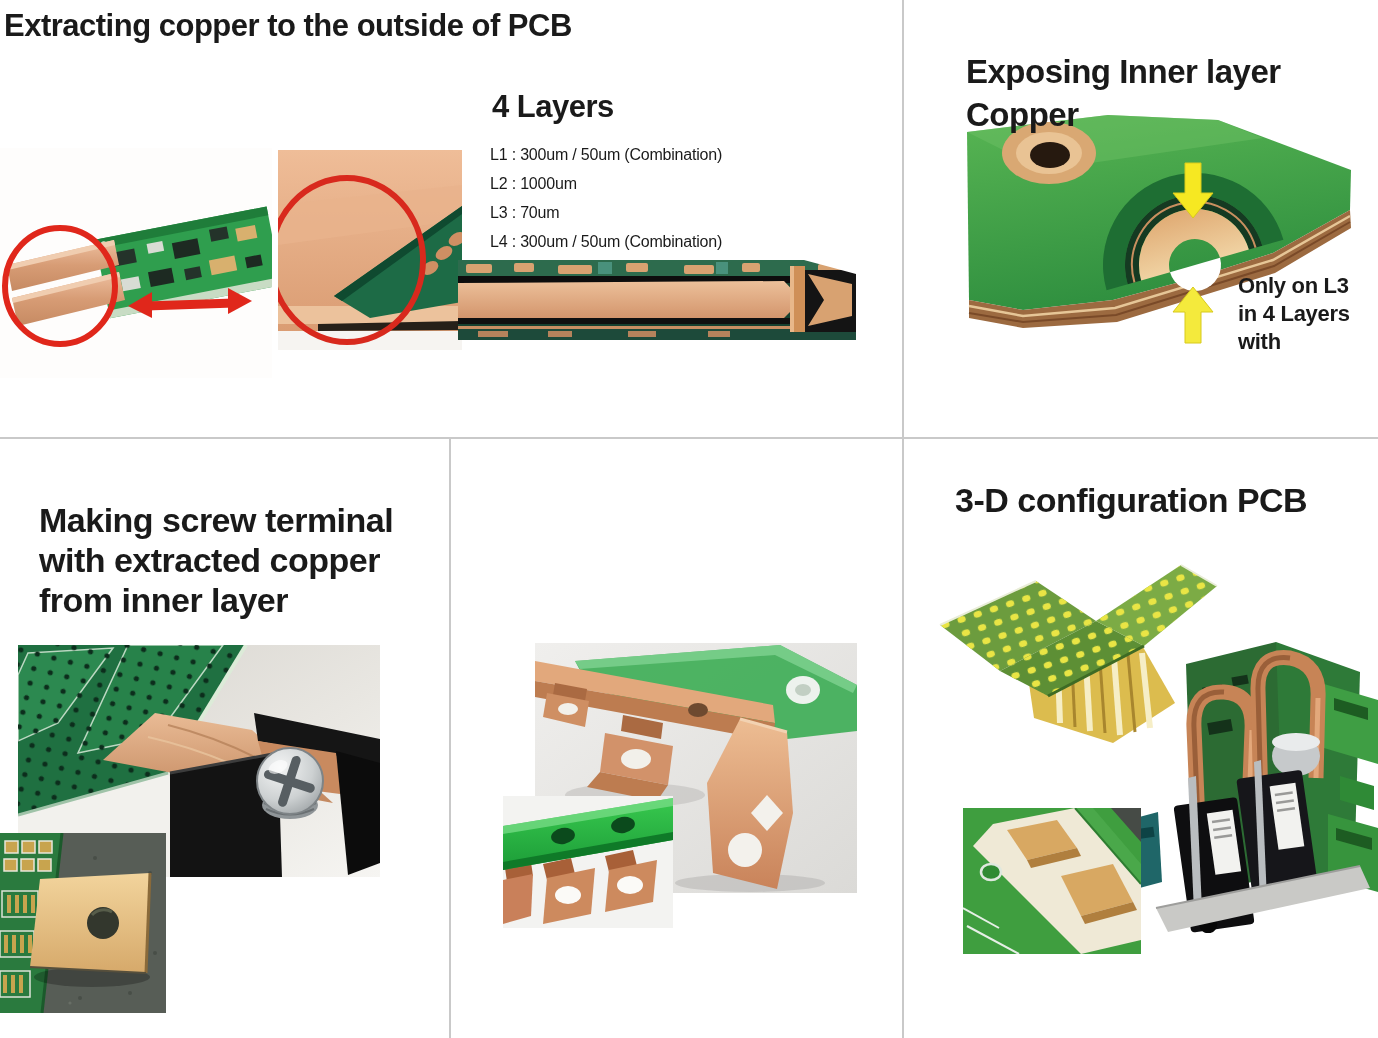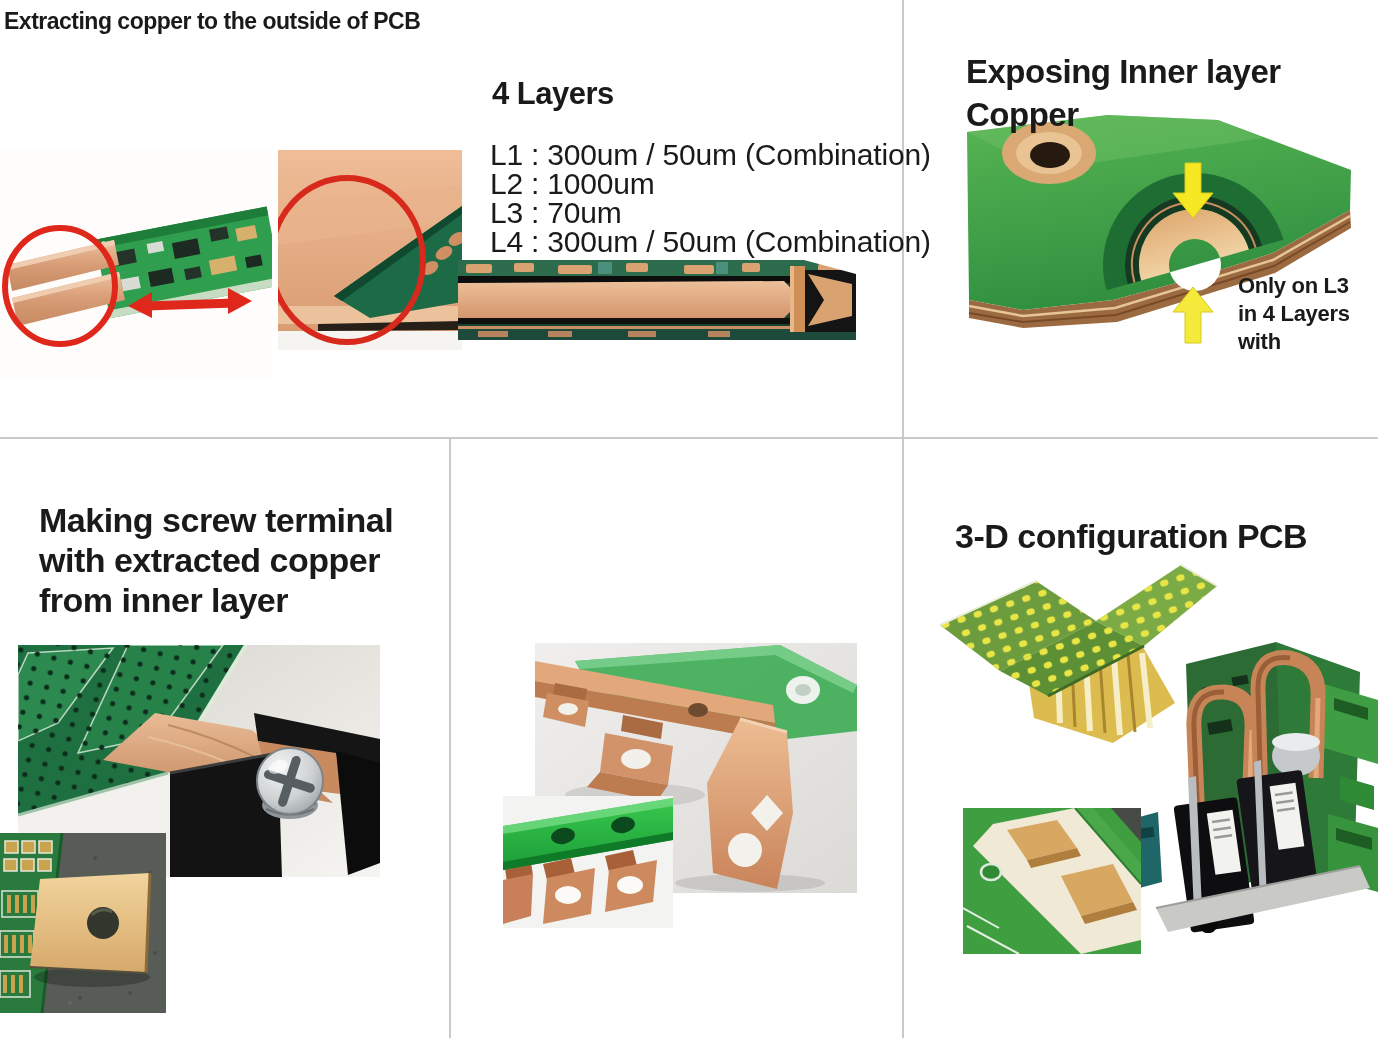--- a/index.html
+++ b/index.html
@@ -1,42 +1,42 @@
 <!DOCTYPE html>
 <html><head>
 <meta charset="utf-8">
 <style>
   html,body{margin:0;padding:0;background:#fff;}
   .page{position:relative;width:1378px;height:1038px;background:#ffffff;overflow:hidden;
         font-family:"Liberation Sans",sans-serif;color:#1a1a1a;}
   .ttl{position:absolute;font-weight:bold;color:#1a1a1a;letter-spacing:-0.5px;z-index:5;}
-  .t-main{font-size:23px;}
+  .t-main{font-size:31px;}
   .t-sub{font-size:33px;line-height:43px;margin-top:40px;}
   .t-panel{font-size:34px;line-height:40px;}
   .h-layers{font-size:31px;font-weight:bold;}
-  .spec{position:absolute;font-size:30px;line-height:29px;letter-spacing:-0.2px;z-index:5;}
+  .spec{position:absolute;font-size:16px;line-height:29px;letter-spacing:-0.2px;z-index:5;}
   .caption{position:absolute;font-size:22px;font-weight:bold;line-height:28px;letter-spacing:-0.3px;z-index:6;}
   .divider{position:absolute;background:#c9c9c9;z-index:4;}
   .photo{position:absolute;z-index:1;}
   .inset{z-index:2;}
   svg{display:block;}
 </style>
 </head>
 <body>
 
 <div class="page">
 
   <div class="divider" style="left:902px;top:0;width:2px;height:438px;"></div>
   <div class="divider" style="left:0;top:437px;width:1378px;height:2px;"></div>
   <div class="divider" style="left:449px;top:439px;width:2px;height:599px;"></div>
   <div class="divider" style="left:902px;top:439px;width:2px;height:599px;"></div>
 
   <div class="ttl t-main" style="left:4px;top:8px;">Extracting copper to the outside of PCB</div>
 
-  <div class="ttl h-layers" style="left:492px;top:76px;">4 Layers</div>
+  <div class="ttl h-layers" style="left:492px;top:89px;">4 Layers</div>
 
   <div class="spec" style="left:490px;top:140px;">
     <div>L1 : 300um / 50um (Combination)</div>
     <div>L2 : 1000um</div>
     <div>L3 : 70um</div>
     <div>L4 : 300um / 50um (Combination)</div>
   </div>
 
   <div class="photo" style="left:0;top:148px;">
     <svg width="272" height="230" viewBox="0 0 272 230">
@@ -369,21 +369,21 @@
       <g>
         <polygon points="0,30 170,2 170,44 0,74" fill="url(#ggH)"></polygon>
         <polygon points="0,30 170,2 170,10 0,38" fill="#7fe08d" opacity="0.7"></polygon>
         <polygon points="0,66 170,36 170,44 0,74" fill="#0f7a28"></polygon>
         <ellipse cx="60" cy="40" rx="12" ry="8" fill="#0b4a1c" transform="rotate(-10 60 40)"></ellipse>
         <ellipse cx="120" cy="29" rx="12" ry="8" fill="#0b4a1c" transform="rotate(-10 120 29)"></ellipse>
       </g>
     </svg>
   </div>
 
-  <div class="ttl t-panel" style="left:955px;top:516px;">3-D configuration PCB</div>
+  <div class="ttl t-panel" style="left:955px;top:480px;">3-D configuration PCB</div>
 
   <div class="photo" style="left:938px;top:563px;">
     <svg width="298" height="212" viewBox="0 0 298 212">
       <defs>
         <pattern id="ypI" width="17" height="14" patternUnits="userSpaceOnUse" patternTransform="rotate(-18)">
           <ellipse cx="5" cy="5" rx="4.2" ry="3.2" fill="#e9e545"></ellipse>
         </pattern>
       </defs>
       <g>
         <polygon points="88,100 205,84 237,140 175,180 96,155" fill="#dcbc4e"></polygon>

